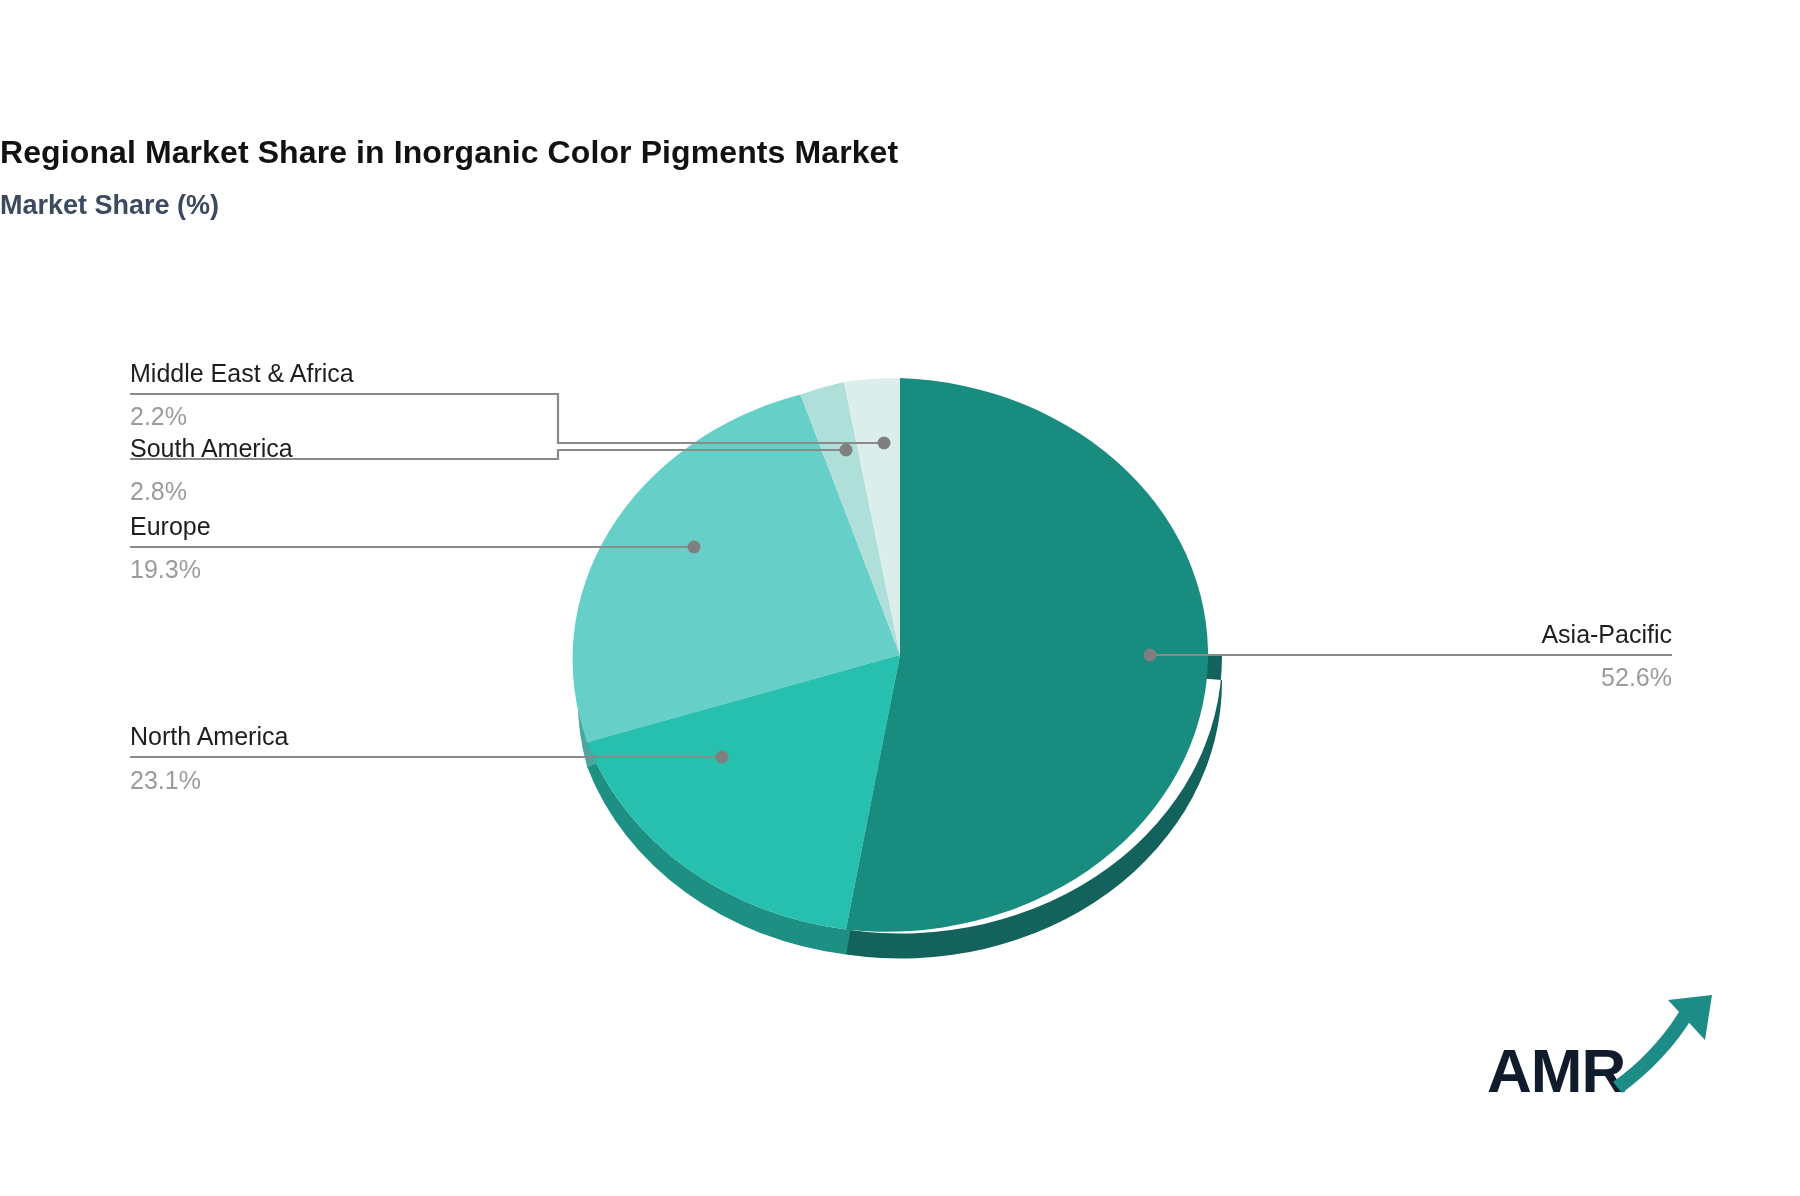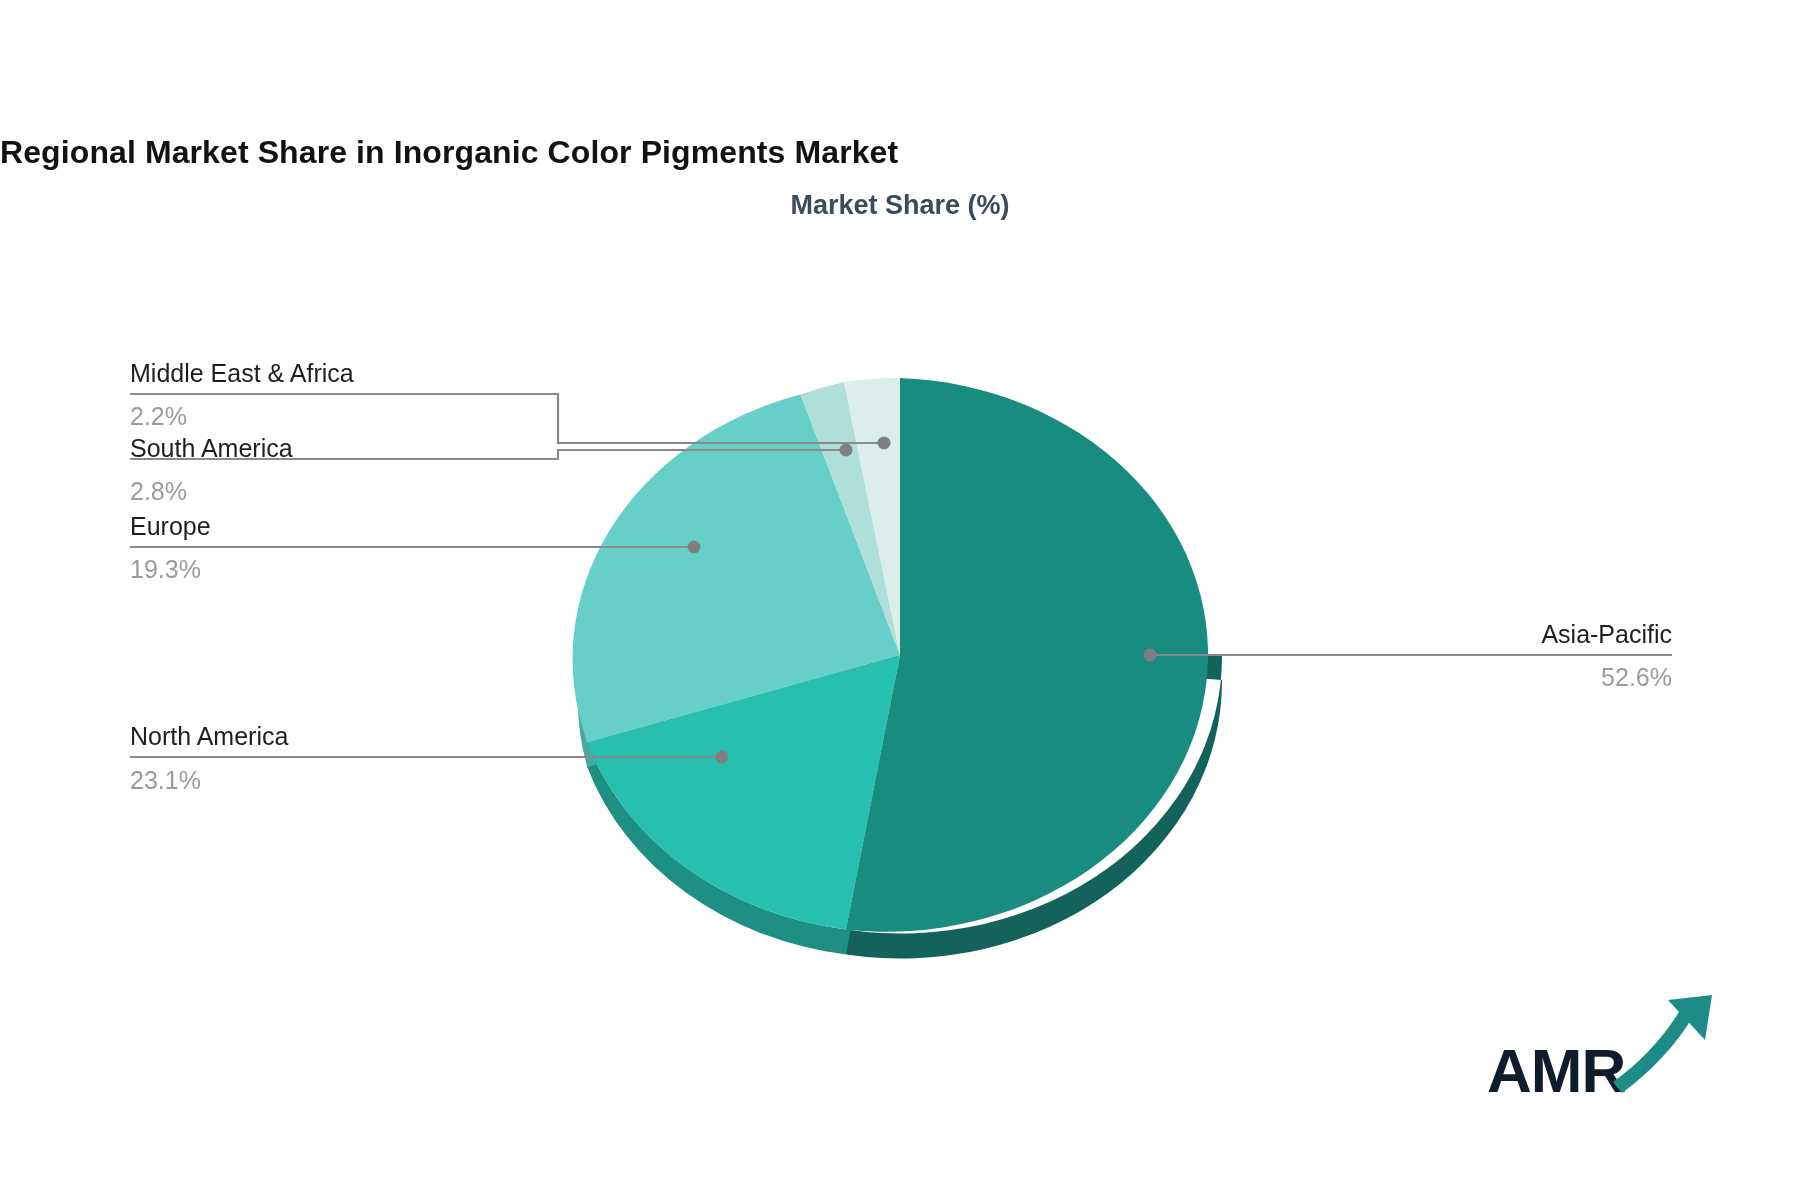--- a/index.html
+++ b/index.html
@@ -30,21 +30,20 @@
     font-size: 32px;
     font-weight: bold;
     color: #121212;
     letter-spacing: 0.1px;
   }
   .subtitle {
     position: absolute;
     left: 0;
     top: 190px;
     width: 1800px;
-    text-align: center;
     font-size: 27px;
     font-weight: bold;
     color: #3b4a5e;
   }
   svg.chart {
     position: absolute;
     left: 0; top: 0;
     width: 1800px;
     height: 1196px;
   }

